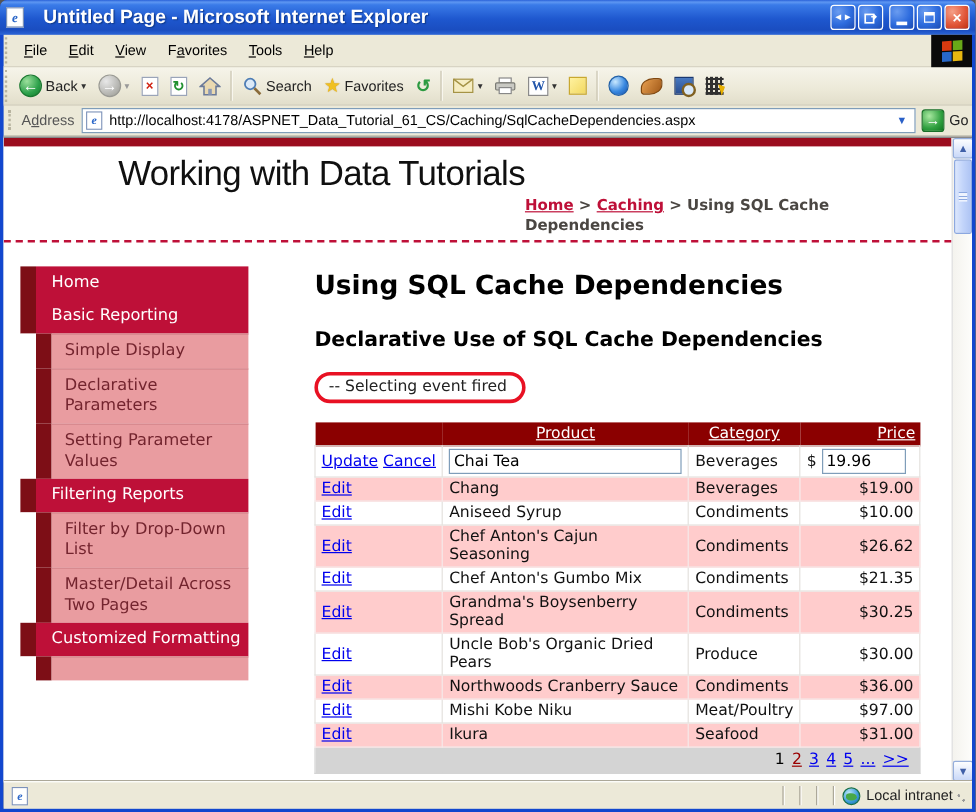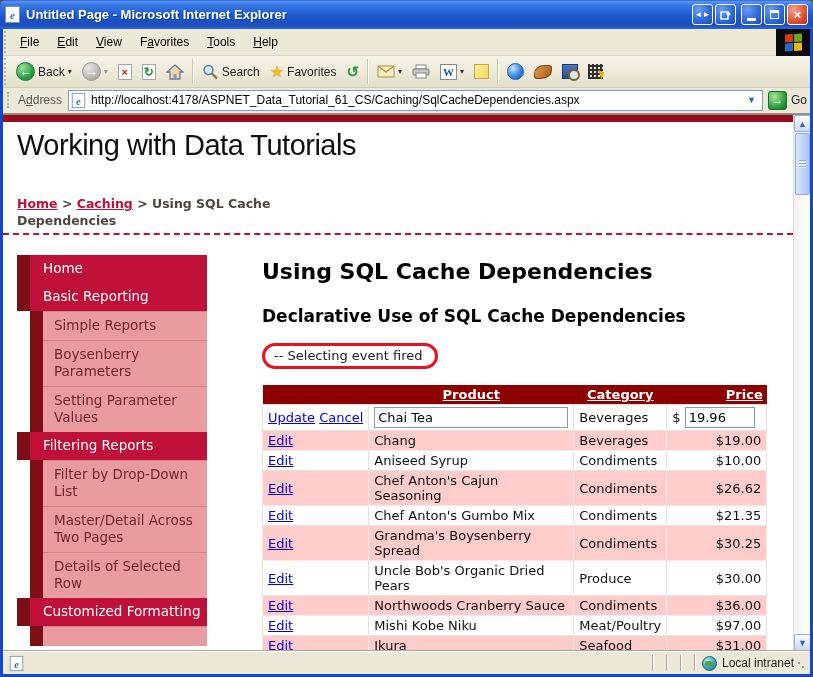--- a/index.html
+++ b/index.html
@@ -14,21 +14,21 @@
   .titlebar {
     position:absolute; top:0; left:0; right:0; height:29px;
     background:linear-gradient(180deg,#2A62D8 0%,#5E97F2 6%,#3A7BE8 14%,#1E57CE 55%,#1A4DC0 86%,#2C66D8 100%);
     display:flex; align-items:center; padding:0 5px; color:#fff;
   }
   .doc-icon {
     width:15px; height:17px; background:#fff; border:1px solid #7A90B8; position:relative;
     display:flex; align-items:center; justify-content:center; flex:none;
   }
   .doc-icon span { color:#2A66C8; font-weight:bold; font-size:11px; font-family:"Liberation Serif",serif; font-style:italic; }
-  .titlebar .t-text { font-size:13px; font-weight:bold; margin-left:6px; text-shadow:1px 1px 1px #103A8C; flex:1; white-space:nowrap; }
+  .titlebar .t-text { font-size:16px; font-weight:bold; margin-left:16px; text-shadow:1px 1px 1px #103A8C; flex:1; white-space:nowrap; }
   .win-btns { display:flex; gap:2px; }
   .wbtn {
     width:21px; height:21px; border-radius:3px; border:1px solid #fff;
     background:radial-gradient(circle at 30% 25%,#6A9CF0,#2E6CDE 55%,#1C4AB0);
     color:#fff; display:flex; align-items:center; justify-content:center; font-size:8px; cursor:pointer;
   }
   .wbtn.space { margin-left:3px; }
   .wbtn .bar { width:9px; height:3px; background:#fff; margin-top:9px; }
   .wbtn .box { width:9px; height:9px; border:1px solid #fff; border-top:3px solid #fff; }
   .wbtn.close { background:radial-gradient(circle at 30% 25%,#F5A088,#E2583A 55%,#BE3010); font-size:13px; font-weight:bold; }
@@ -75,21 +75,21 @@
   .addr-field .url { flex:1; font-size:12px; color:#000; margin-left:5px; white-space:nowrap; overflow:hidden; font-family:Liberation Sans, sans-serif; }
   .addr-drop { width:17px; height:17px; display:flex; align-items:center; justify-content:center; color:#2A60C8; font-size:9px; cursor:pointer; }
   .go-btn { display:flex; align-items:center; gap:4px; margin-left:5px; cursor:pointer; }
   .go-sq { width:19px; height:19px; border-radius:3px; background:radial-gradient(circle at 32% 28%,#A8E8A0,#30A040 60%,#107820); border:1px solid #187028; color:#fff; font-weight:bold; font-size:12px; display:flex; align-items:center; justify-content:center; }
   .go-txt { font-size:12px; color:#222; }
   
   .page { flex:1; position:relative; background:#fff; overflow:hidden; border-top:1px solid #888; }
   .page-inner { position:absolute; top:0; left:0; right:17px; bottom:0; overflow:hidden; background:#fff;
                 font-family:"DejaVu Sans", sans-serif; }
   .redbar { height:7px; background:#9B0D1E; }
-  .site-header { display:flex; justify-content:center; padding:7px 10px 4px 14px;flex-direction:column; }
+  .site-header { display:flex; justify-content:center; padding:7px 10px 4px 28px; }
   .site-title { font-family:"Liberation Sans",sans-serif; font-size:29px; color:#101010; letter-spacing:-0.5px; }
   .crumbs { width:278px; font-size:12.5px; font-weight:bold; color:#4A4642; line-height:17px; padding-top:6px;margin-top:27px; }
   .crumbs a { color:#BE1038; text-decoration:underline; cursor:pointer; }
   .dashed { border-bottom:2px dashed #BE1038; }
   .page-cols { display:flex; }
   
   .nav { width:190px; margin:20px 0 0 14px; flex:none; }
   .nav-item { display:flex; cursor:pointer; }
   .nav-item .blk { width:13px; background:#7D0E16; flex:none; }
   .nav-item.l1 .body { flex:1; background:#BE1038; color:#fff; padding:5px 6px 6px 13px; font-size:13.5px; line-height:17px; }
@@ -98,21 +98,21 @@
   .nav-item.l2 .blk2 { width:13px; background:#7D0E16; flex:none; }
   .nav-item.l2 .body { flex:1; background:#E99CA0; color:#73242E; padding:5px 6px 6px 11px; font-size:13.5px; line-height:17px; border-top:1px solid #D4858C; }
   
   .content { flex:1; padding:24px 0 0 55px; }
   .h1 { font-size:22px; font-weight:bold; color:#000; }
   .h2 { font-size:17px; font-weight:bold; color:#000; margin-top:22px; }
   .event-msg { display:inline-block; margin-top:17px; font-size:13px; color:#222;
                border:3px solid #E81123; border-radius:14px; padding:2px 12px 3px 9px; }
   
   table.grid { border-collapse:collapse; margin-top:16px; font-size:13px; color:#111; }
-  .grid th { background:#8B0000; color:#fff; text-align:center; padding:2px 4px; font-weight:bold; }
+  .grid th { background:#8B0000; color:#fff; text-align:center; padding:2px 4px; font-weight:normal; }
   .grid th a { color:#fff; text-decoration:underline; cursor:pointer; }
   .grid td { padding:2px 5px; border:1px solid #E4E2DE; vertical-align:middle; }
   .grid tr.alt td { background:#FFCCCC; border-color:#F6E8E8; }
   .grid .c-act { width:74px; }
   .grid .c-prod { width:205px; }
   .grid .c-cat { width:87px; }
   .grid .c-price { width:100px; text-align:right; }
   .grid a.lnk { color:#0000EE; text-decoration:underline; cursor:pointer; }
   .grid input[type=text] { border:1px solid #7F9DB9; height:21px; font-size:13px; font-family:"DejaVu Sans",sans-serif; padding:1px 3px; }
   .in-prod { width:194px; }
@@ -321,50 +321,45 @@
                 <span class="blk"></span>
                 <span class="body">Home</span>
               </div>
             <div class="nav-item l1">
                 <span class="blk"></span>
                 <span class="body">Basic Reporting</span>
               </div>
             <div class="nav-item l2">
                 <span class="indent"></span>
                 <span class="blk2"></span>
-                <span class="body">Simple Reports</span>
-              </div>
-            <div class="nav-item l2">
-                <span class="indent"></span>
-                <span class="blk2"></span>
-                <span class="body">Boysenberry Parameters</span>
+                <span class="body">Simple Display</span>
+              </div>
+            <div class="nav-item l2">
+                <span class="indent"></span>
+                <span class="blk2"></span>
+                <span class="body">Declarative Parameters</span>
               </div>
             <div class="nav-item l2">
                 <span class="indent"></span>
                 <span class="blk2"></span>
                 <span class="body">Setting Parameter Values</span>
               </div>
             <div class="nav-item l1">
                 <span class="blk"></span>
                 <span class="body">Filtering Reports</span>
               </div>
             <div class="nav-item l2">
                 <span class="indent"></span>
                 <span class="blk2"></span>
                 <span class="body">Filter by Drop-Down List</span>
               </div>
             <div class="nav-item l2">
                 <span class="indent"></span>
                 <span class="blk2"></span>
                 <span class="body">Master/Detail Across Two Pages</span>
-              </div>
-            <div class="nav-item l2">
-                <span class="indent"></span>
-                <span class="blk2"></span>
-                <span class="body">Details of Selected Row</span>
               </div>
             <div class="nav-item l1">
                 <span class="blk"></span>
                 <span class="body">Customized Formatting</span>
               </div>
             <div class="nav-item l2">
                 <span class="indent"></span>
                 <span class="blk2"></span>
               </div>
             <div class="nav-item l2">

